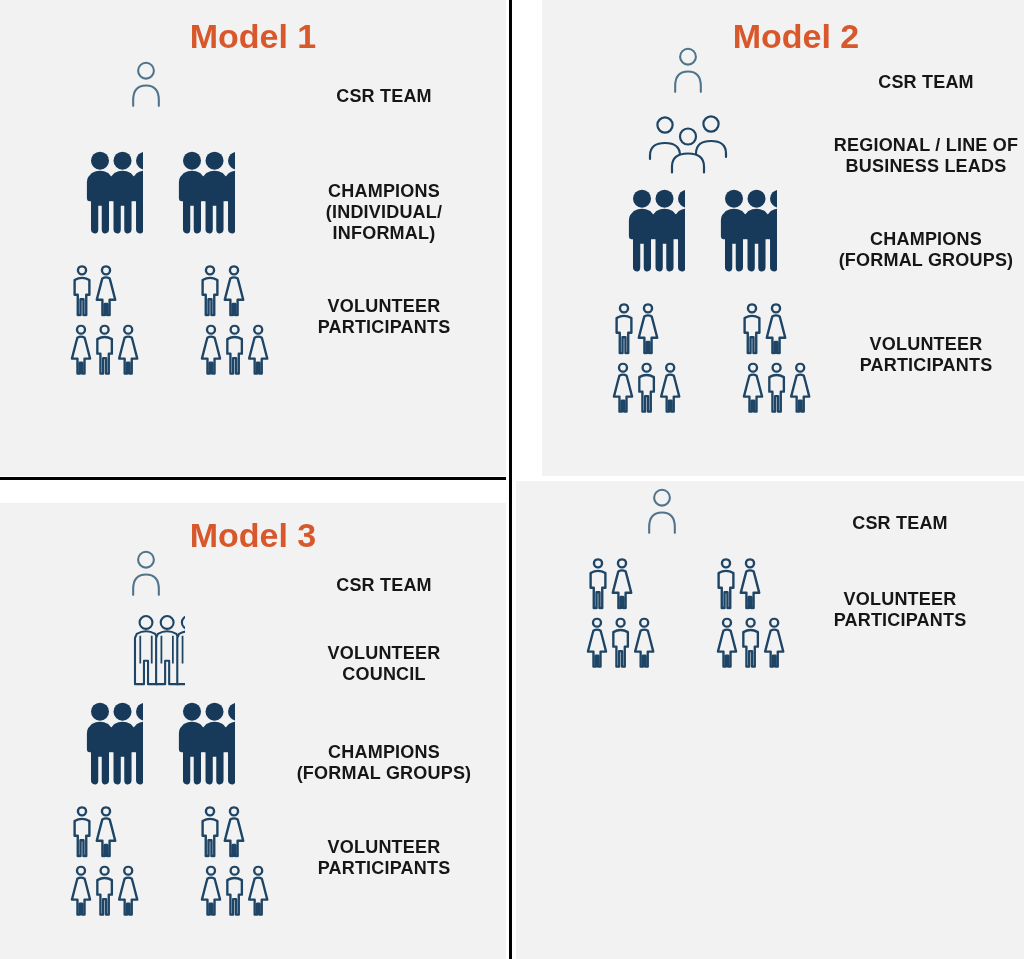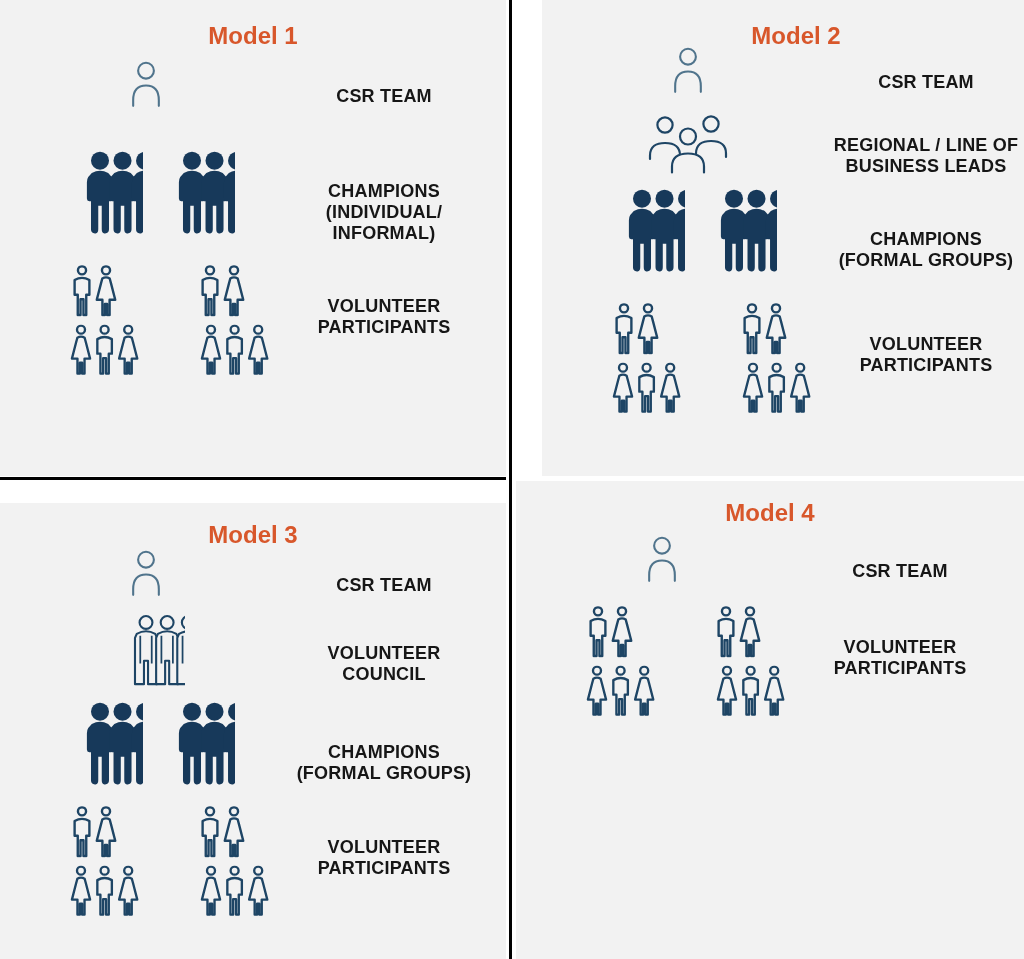--- a/index.html
+++ b/index.html
@@ -15,21 +15,21 @@
   html,body{width:1024px;height:959px;background:#ffffff;overflow:hidden;
     font-family:"Liberation Sans", sans-serif;}
   .stage{position:relative;width:1024px;height:959px;background:#ffffff}
   .panel{position:absolute;background:var(--panel);}
   .panel.p1{left:0;top:0;width:506px;height:476px}
   .panel.p2{left:542px;top:0;width:508px;height:476px}
   .panel.p3{left:0;top:503px;width:506px;height:606px}
   .panel.p4{left:516px;top:481px;width:508px;height:478px}
   .vline{position:absolute;left:509px;top:0;width:3px;height:959px;background:var(--divider)}
   .hline{position:absolute;left:0;top:477px;width:506px;height:3px;background:var(--divider)}
-  .title{display:block;text-align:center;font-size:24px;line-height:32px;font-weight:bold;
+  .title{display:block;text-align:center;font-size:34px;line-height:32px;font-weight:bold;
     color:var(--accent);margin-top:20px}
   .p3 .title,.p4 .title{margin-top:16px}
   .row{display:grid;grid-template-columns:278px 212px;align-items:center}
   .icons{display:flex;justify-content:center;align-items:center;padding-left:14px}
   .label{text-align:center;font-weight:bold;font-size:18px;line-height:21px;
     letter-spacing:.2px;color:var(--label);white-space:pre-line;transform:translateY(12px)}
   .row-champions .label{transform:translateY(18px)}
   .row-committees .label{transform:translateY(16px)}
   .row-volunteers .label{transform:translateY(-4px)}
   
@@ -273,21 +273,20 @@
               <use href="#sym-crowd5"></use>
             </svg>
         </div>
       </div>
       <div class="label">VOLUNTEER
 PARTICIPANTS</div>
     </div>
   </section>
 
   <section class="panel p4">
-    <h2 class="title">Model 4</h2>
     <div class="row row-csr">
       <div class="icons">
         <svg class="ico ico-bust">
             <use href="#sym-bust"></use>
           </svg>
       </div>
       <div class="label">CSR TEAM</div>
     </div>
     <div class="row row-volunteers">
       <div class="icons crowd">

